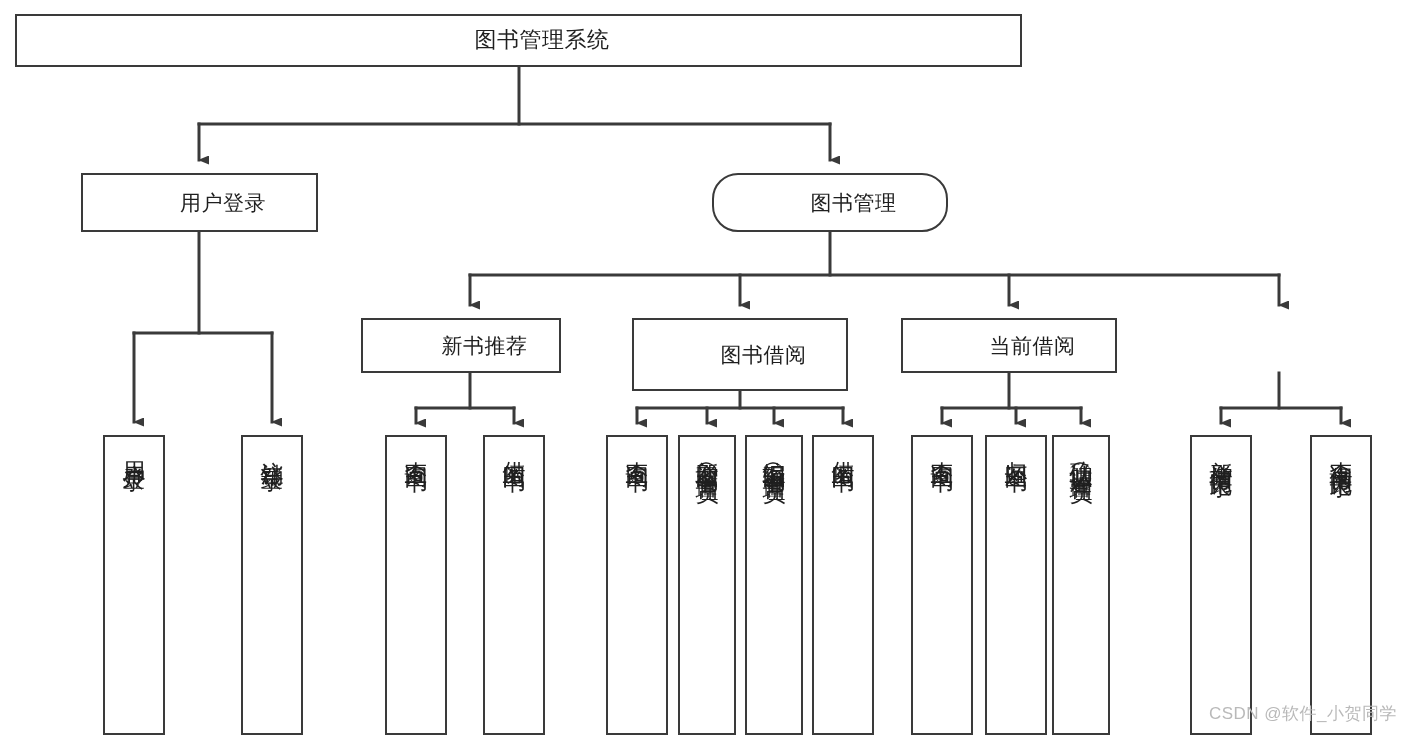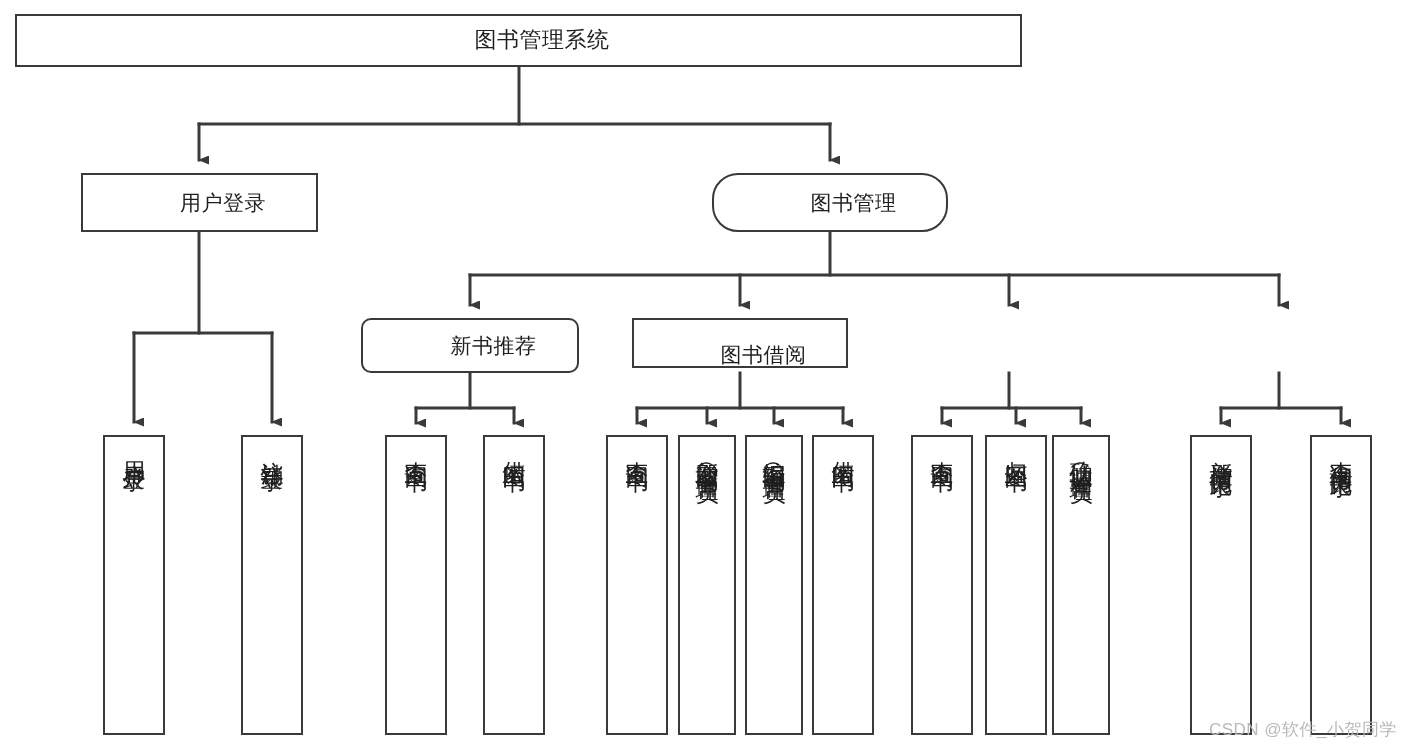--- a/index.html
+++ b/index.html
@@ -55,21 +55,21 @@
     text-orientation: upright;
     font-size: 23px;
     line-height: 1.18;
     letter-spacing: 3px;
     white-space: nowrap;
     color: #1f1f1f;
   }
   .watermark {
     position: absolute;
     right: 8px;
-    bottom: 6px;
+    bottom: 22px;
     font-size: 17px;
     color: #b9b9b9;
     letter-spacing: 0.5px;
     z-index: 5;
     white-space: nowrap;
   }
 </style>
 </head>
 <body>
 
@@ -131,25 +131,28 @@
     <span>图书管理系统</span>
   </div>
 
   <div class="node horiz" style="left: 81px; top: 173px; width: 237px; height: 59px;">
     <span>用户登录</span>
   </div>
   <div class="node horiz" style="left: 712px; top: 173px; width: 236px; height: 59px; border-radius: 26px;">
     <span>图书管理</span>
   </div>
 
-  <div class="node horiz" style="left: 361px; top: 318px; width: 218px; height: 55px; border-radius: 10px;">
+  <div class="node horiz" style="left: 361px; top: 318px; width: 200px; height: 55px;">
     <span>新书推荐</span>
   </div>
-  <div class="node horiz" style="left: 632px; top: 318px; width: 216px; height: 50px; align-items: flex-end;">
+  <div class="node horiz" style="left: 632px; top: 318px; width: 216px; height: 73px;">
     <span>图书借阅</span>
+  </div>
+  <div class="node horiz" style="left: 901px; top: 318px; width: 216px; height: 55px;">
+    <span>当前借阅</span>
   </div>
 
   <div class="node leaf" style="left: 103px; top: 435px; width: 62px; height: 300px;">
     <span class="vtext">用户登录</span>
   </div>
   <div class="node leaf" style="left: 241px; top: 435px; width: 62px; height: 300px;">
     <span class="vtext">注销登录</span>
   </div>
   <div class="node leaf" style="left: 385px; top: 435px; width: 62px; height: 300px;">
     <span class="vtext">查询图书</span>

